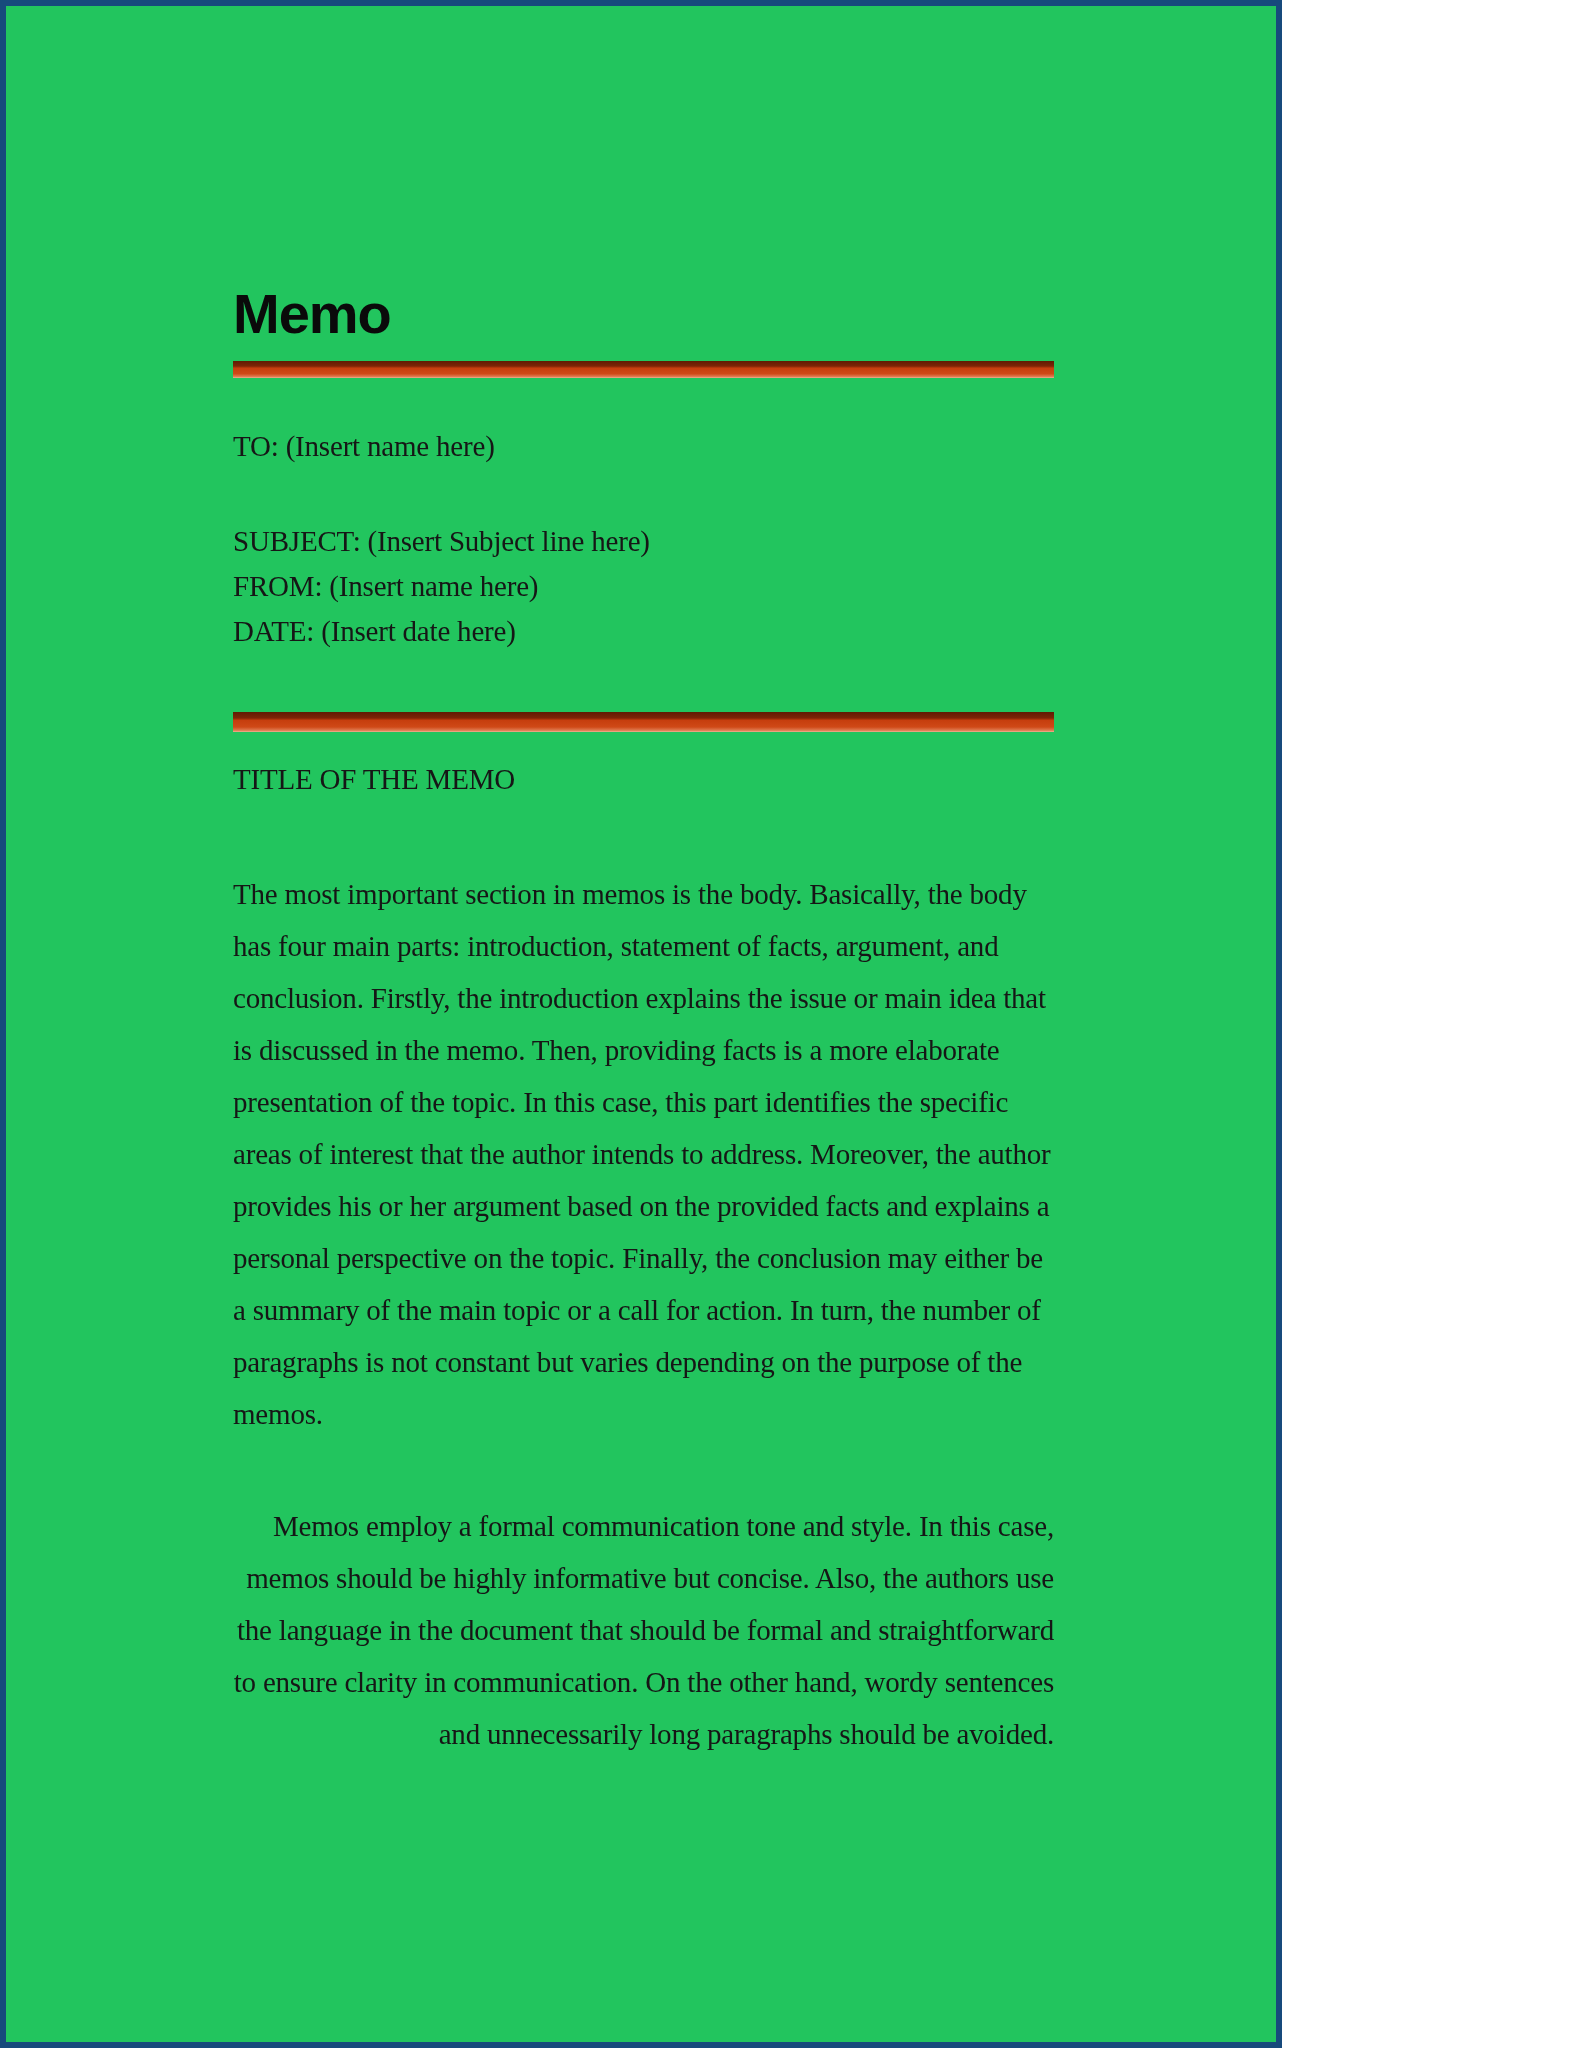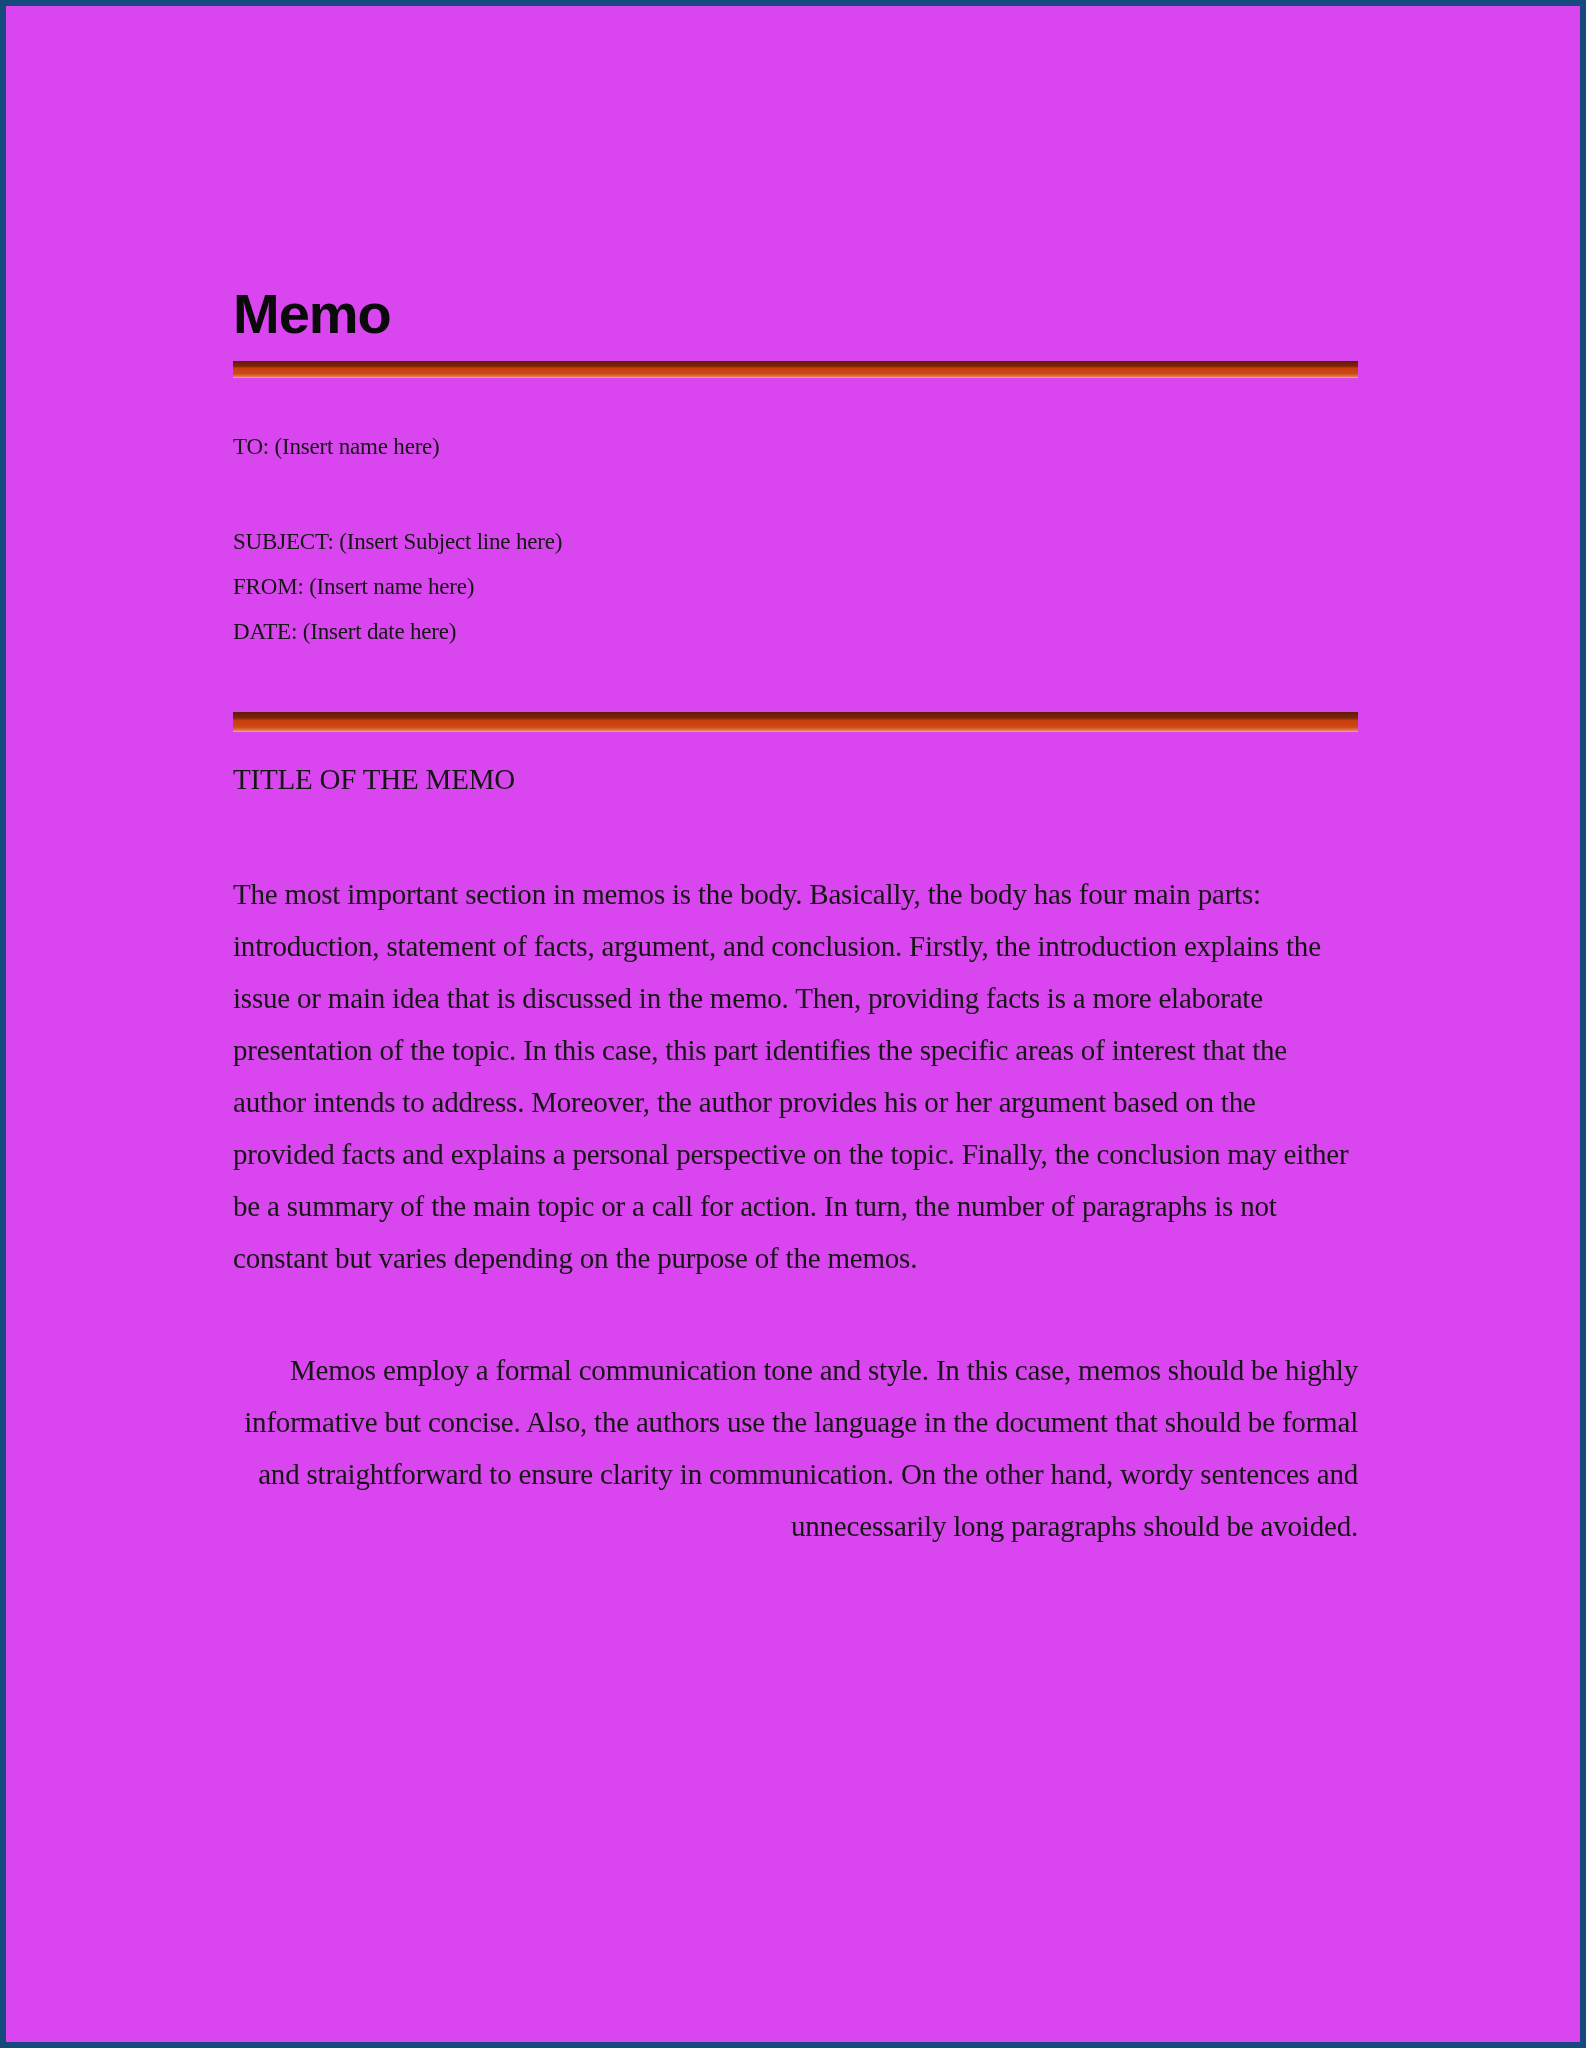--- a/index.html
+++ b/index.html
@@ -8,24 +8,24 @@
   }
   body {
     width: 1586px;
     height: 2048px;
     background: #ffffff;
     font-family: "Liberation Serif", serif;
     color: #161616;
   }
   .page {
     box-sizing: border-box;
-    width: 1586px;
+    width: 1282px;
     height: 2048px;
     border: 6px solid #174a7c;
-    background: #d946ef;
+    background: #22c55e;
     overflow: hidden;
   }
   .content {
     padding-left: 227px;
     padding-right: 222px;
   }
   .memo-title {
     margin-top: 280px;
     font-family: "Liberation Sans", sans-serif;
     font-weight: bold;
@@ -37,21 +37,21 @@
   .divider {
     width: 100%;
     height: 17px;
     background: linear-gradient(to bottom,
       #5f1c03 0%, #7e2506 30%, #c63e0e 42%, #cf4917 75%, #df7c52 92%, #eeb496 100%);
   }
   .divider-top { margin-top: 19px; }
   .divider-bottom { margin-top: 58px; height: 20px; }
   .fields {
     margin-top: 46px;
-    font-size: 23px;
+    font-size: 29px;
     letter-spacing: -0.2px;
   }
   .field { line-height: 45px; }
   .field-subject { margin-top: 50px; }
   .memo-heading {
     margin-top: 25px;
     font-size: 29px;
     line-height: 45px;
     letter-spacing: -0.2px;
   }

